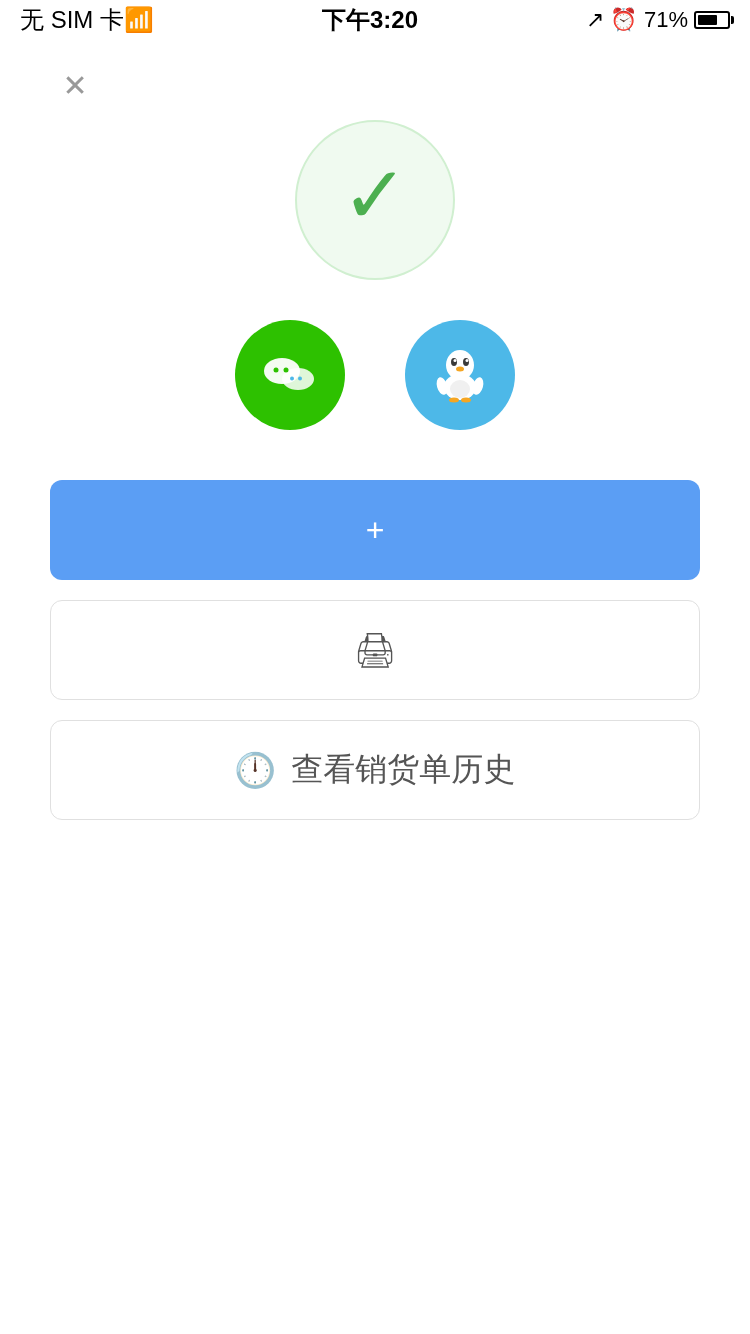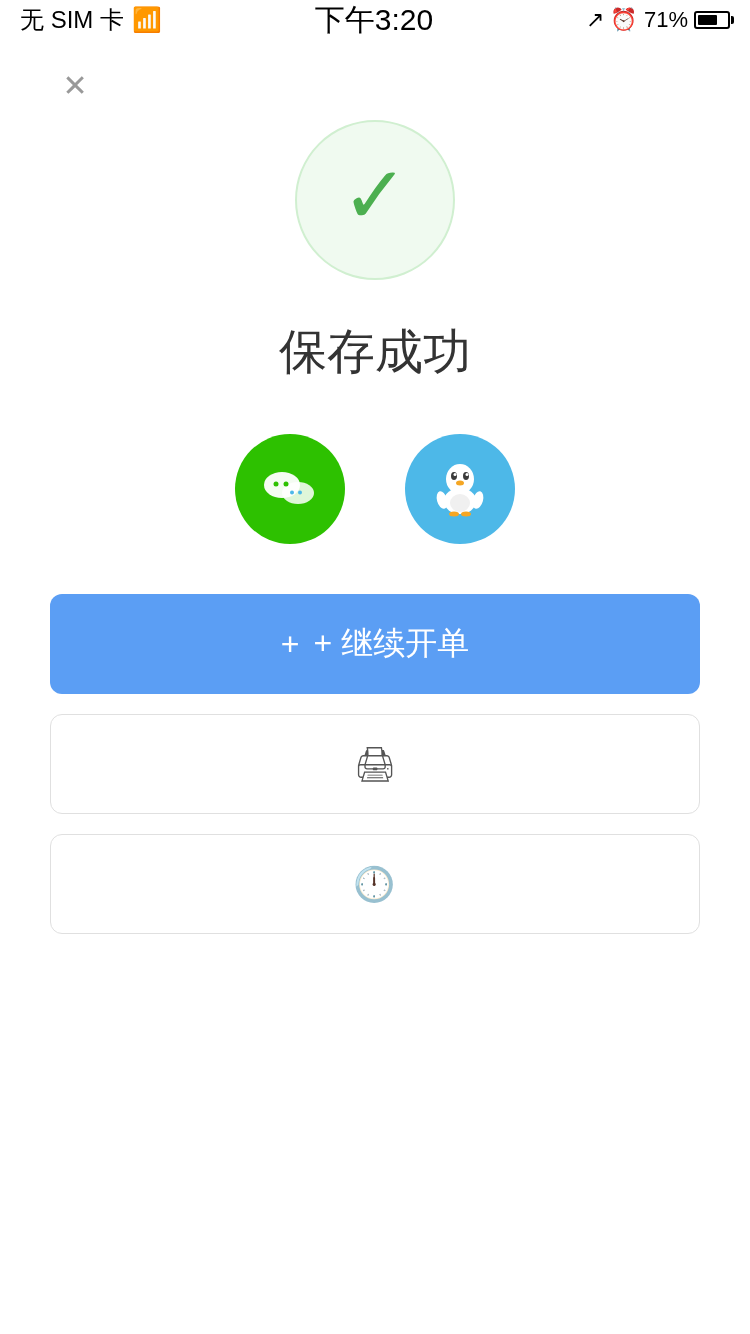--- a/index.html
+++ b/index.html
@@ -25,29 +25,29 @@
       display: flex;
       align-items: center;
       justify-content: space-between;
       padding: 0 20px;
       background: #ffffff;
     }
 
     .status-left {
       display: flex;
       align-items: center;
-      gap: 8px;
+      gap: 0;
       font-size: 24px;
       font-weight: 500;
       color: #000;
     }
 
     .status-center {
-      font-size: 30px;
-      font-weight: 400;
+      font-size: 24px;
+      font-weight: 700;
       color: #000;
     }
 
     .status-right {
       display: flex;
       align-items: center;
       gap: 6px;
       font-size: 22px;
       color: #000;
     }
@@ -284,21 +284,20 @@
 <div class="close-btn">
   <span>✕</span>
 </div>
 
 <div class="main-content">
 
   <div class="success-circle">
     <span class="checkmark">✓</span>
   </div>
 
-  <div class="success-title">保存成功</div>
 
   <div class="share-section">
     <div class="share-icons">
 
       <div class="share-icon-btn wechat-btn">
         <div class="wechat-icon-inner">
           <svg class="wechat-svg" viewBox="0 0 64 64" fill="none" xmlns="http://www.w3.org/2000/svg">
 
             <ellipse cx="24" cy="28" rx="18" ry="13" fill="white" opacity="0.95"></ellipse>
             <ellipse cx="40" cy="36" rx="16" ry="11" fill="white" opacity="0.85"></ellipse>
@@ -336,23 +335,23 @@
             <ellipse cx="38" cy="57" rx="5" ry="2.5" fill="#f5a623"></ellipse>
           </svg>
         </div>
       </div>
     </div>
   </div>
 
   <div class="action-buttons">
     <button class="btn-primary">
       <span>+</span>
-      <span>+ 继续开单</span>
     </button>
     <button class="btn-secondary">
       <span class="btn-icon">🖨</span>
     </button>
     <button class="btn-secondary">
       <span class="btn-icon">🕛</span>
+      <span>查看销货单历史</span>
     </button>
   </div>
 
 </div>
 
 </body></html>

